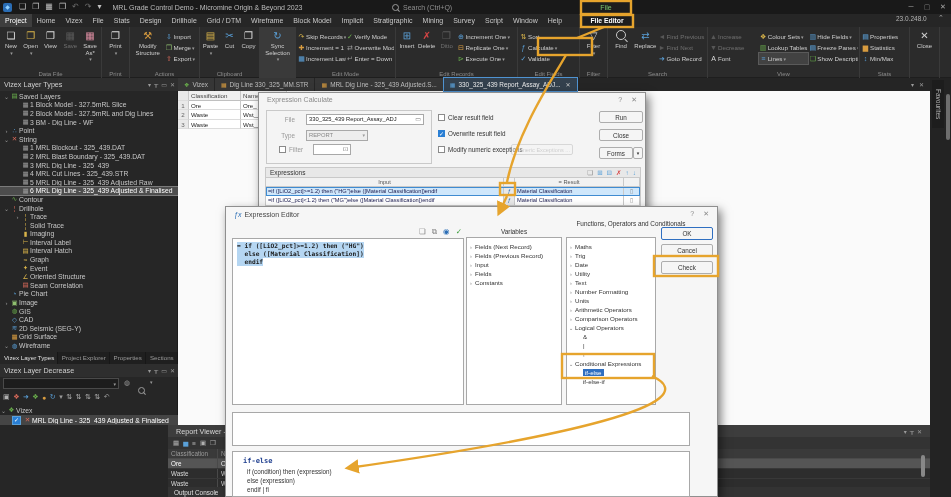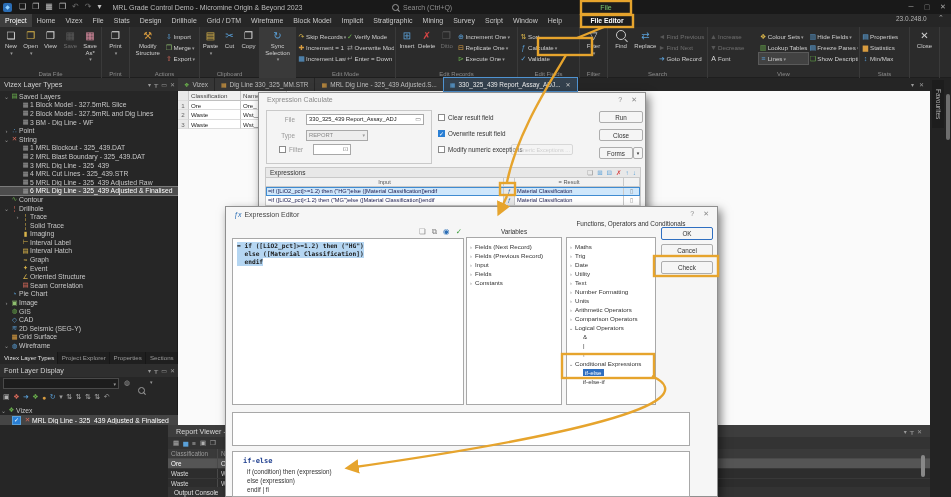--- a/index.html
+++ b/index.html
@@ -652,21 +652,21 @@
           <span>Wireframe</span>
         </div>
       </div>
     <div class="abs" id="vlt-tabs" style="left:0;top:274px;width:178px;">
         <div class="vtab on">Vizex Layer Types</div>
         <div class="vtab">Project Explorer</div>
         <div class="vtab">Properties</div>
         <div class="vtab">Sections</div>
       </div>
     <div class="phead" style="top:286px;">
-      <span>Font Layer Display</span>
+      <span>Vizex Layer Decrease</span>
       <span class="phicons" id="vld-hicons">
           <span>▾</span>
           <span>╥</span>
           <span>▭</span>
           <span>✕</span>
         </span>
     </div>
     <div class="abs combo" style="left:3px;top:300px;width:116px;">
       <span></span>
         <span class="ar">▾</span>

